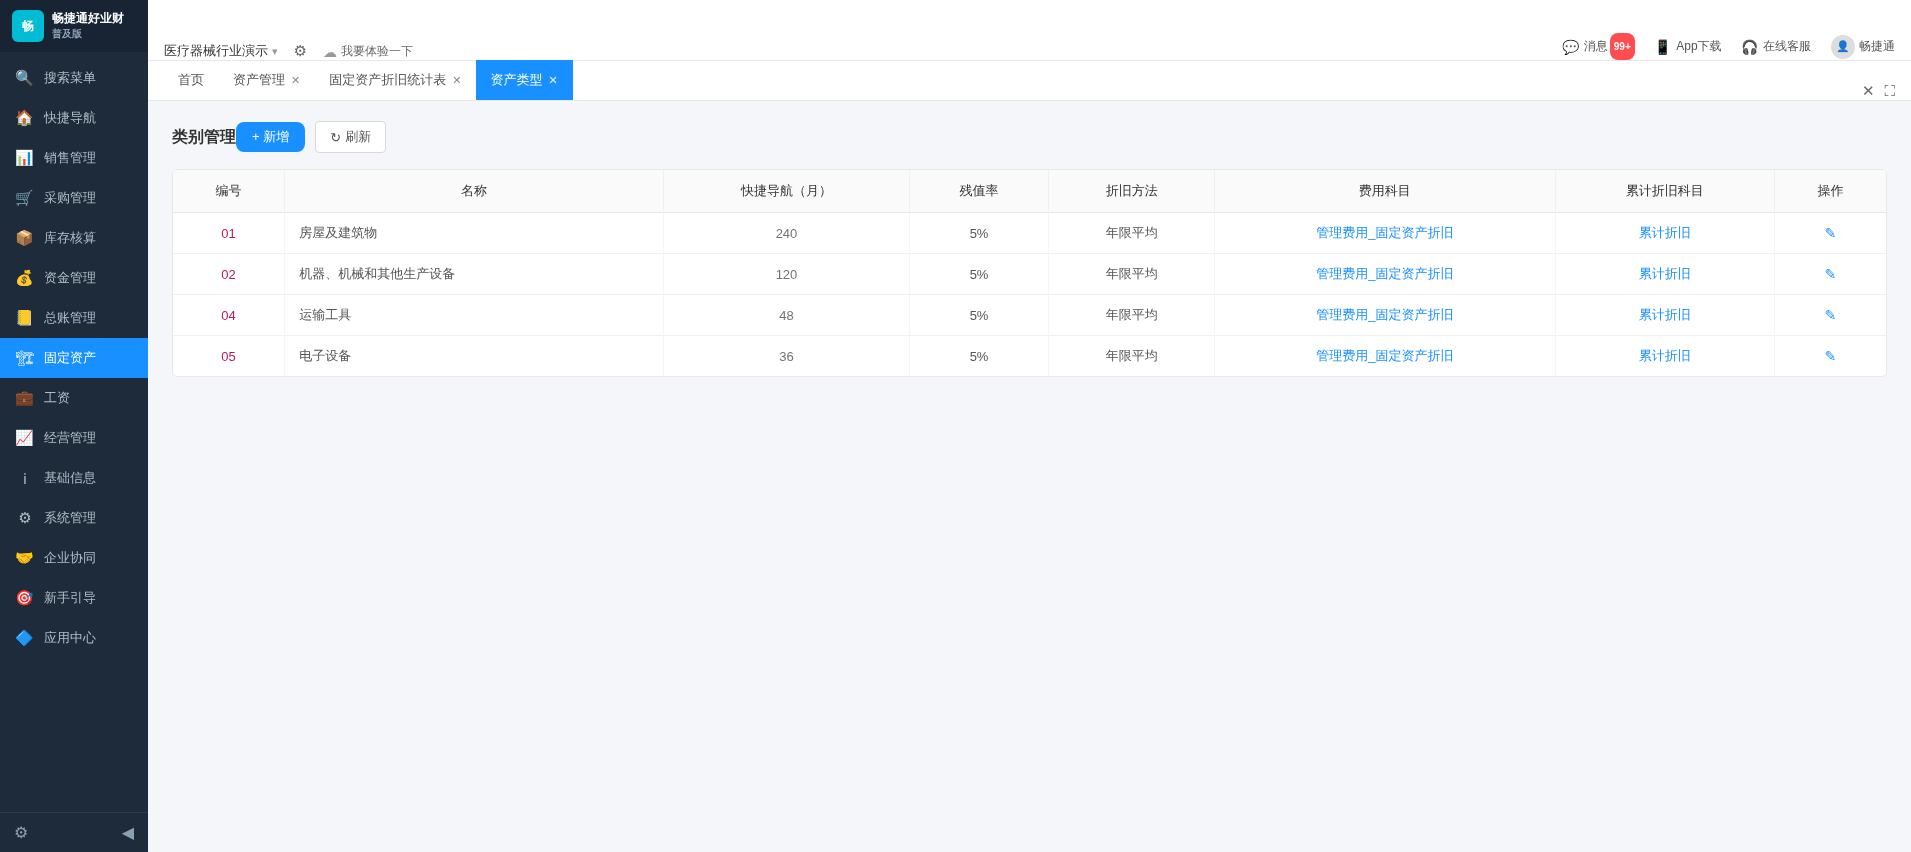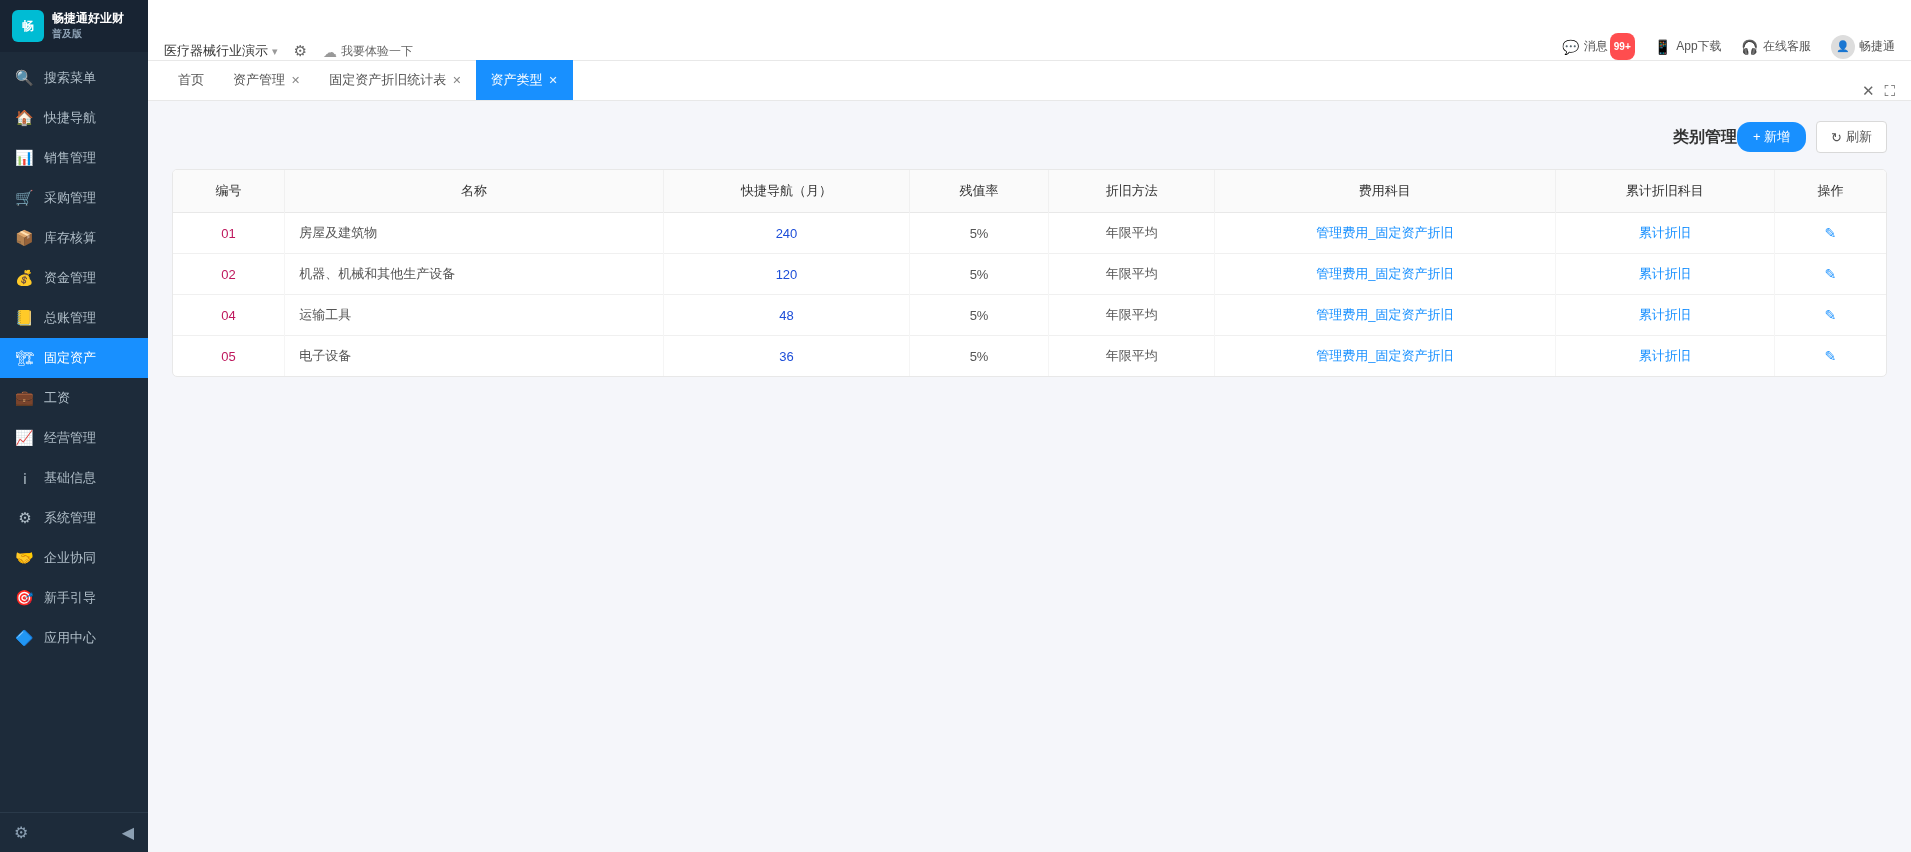--- a/index.html
+++ b/index.html
@@ -170,35 +170,35 @@
     .content {
       flex: 1;
       overflow: auto;
       padding: 20px 24px;
       background: #f5f6fa;
     }
 
     .page-header {
       display: flex;
       align-items: center;
-      justify-content: flex-end;
+      justify-content: flex-start;
       margin-bottom: 16px;
     }
     .page-title {
       font-size: 16px;
       font-weight: bold;
       color: #333;
     }
     .header-actions { display: flex; align-items: center; gap: 10px; }
 
     .btn-new {
       background: #1890ff;
       color: #fff;
       border: none;
-      border-radius: 13px;
+      border-radius: 8px;
       padding: 6px 16px;
       font-size: 13px;
       cursor: pointer;
       display: flex; align-items: center; gap: 4px;
     }
     .btn-refresh {
       background: #fff;
       color: #555;
       border: 1px solid #d9d9d9;
       border-radius: 4px;
@@ -244,21 +244,21 @@
       border-right: 1px solid #f5f5f5;
     }
     tbody td:last-child { border-right: none; }
     .td-name { text-align: left; }
     .td-link { color: #1890ff; cursor: pointer; }
     .td-edit-btn {
       color: #1890ff;
       cursor: pointer;
       font-size: 14px;
     }
-    .td-num { color: #1d4ed8; }
+    .td-num { color: #737373; }
     .td-code { color: #be185d; cursor: pointer; font-weight: 500; }
   </style>
 </head>
 <body>
 
 <div class="sidebar">
   <div class="sidebar-logo">
     <div class="logo-icon">畅</div>
     <div>
       <div class="logo-text">畅捷通好业财</div>

